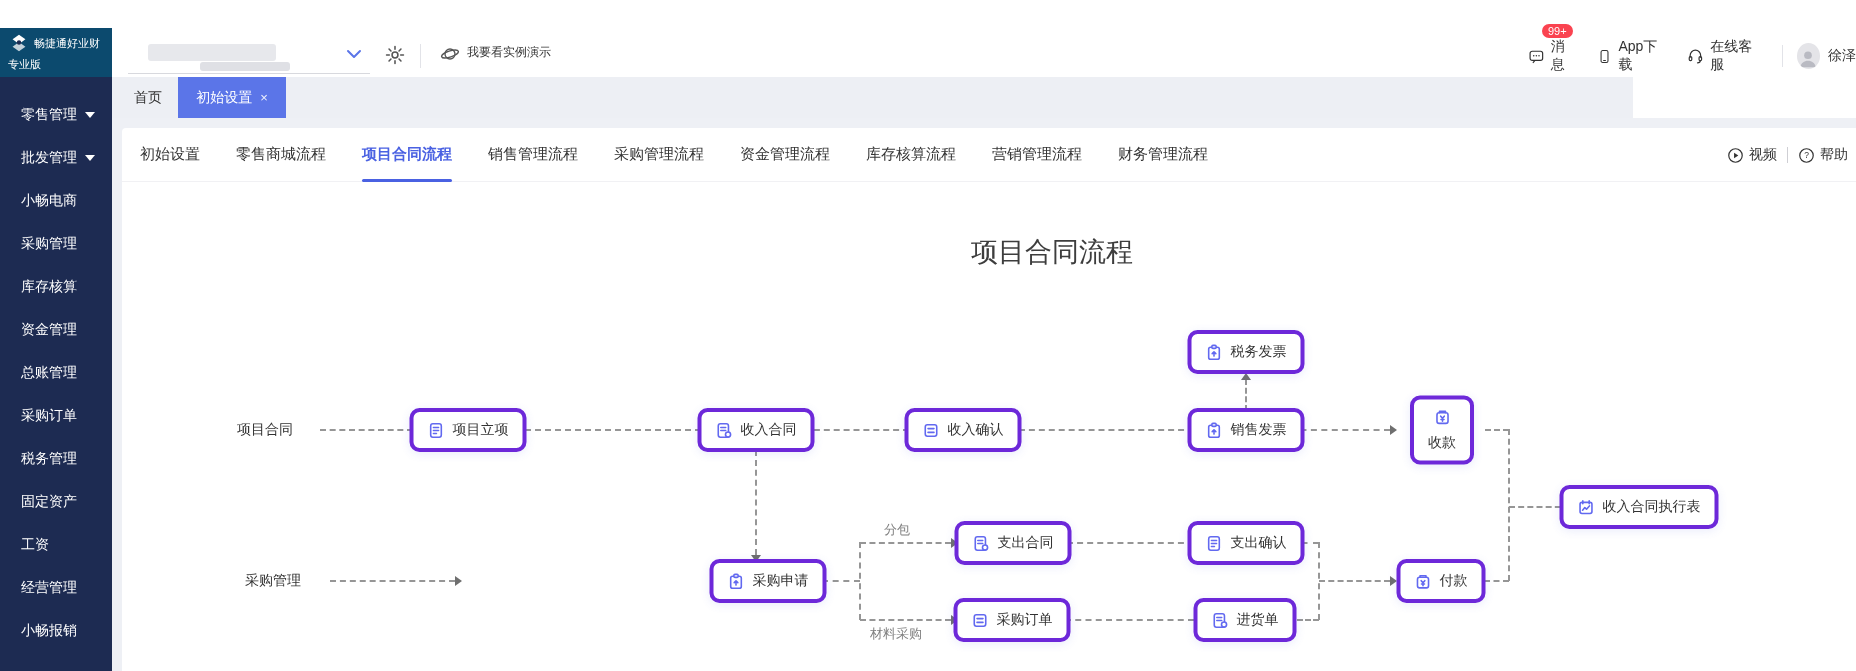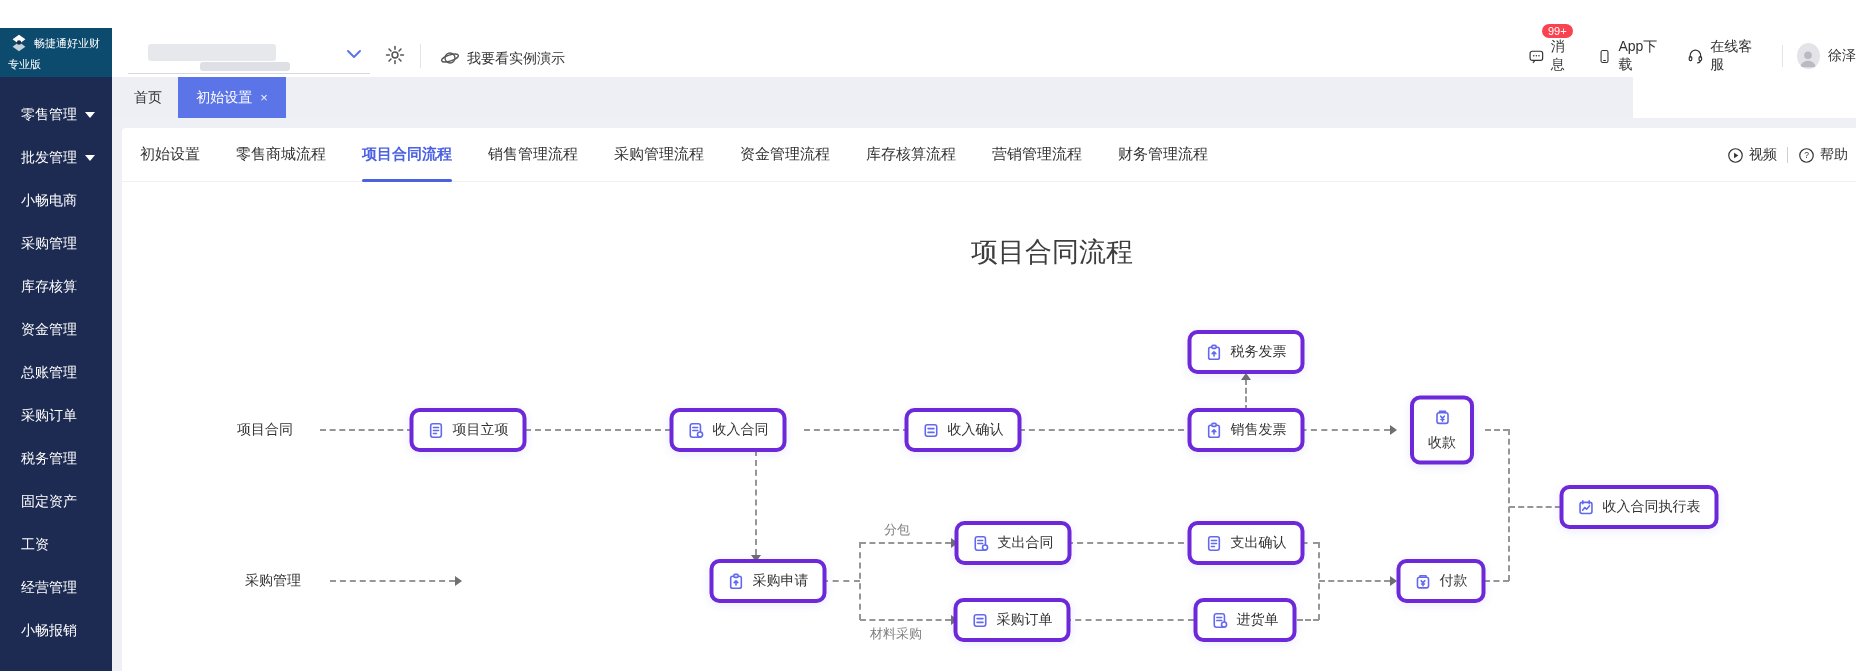--- a/index.html
+++ b/index.html
@@ -14,21 +14,21 @@
   .logo-mark { width:22px; height:22px; flex:0 0 auto; }
   .brand1 { font-size:11px; white-space:nowrap; letter-spacing:0; }
   .brand2 { font-size:11px; margin-top:3px; }
   .blur-box { position:absolute; border-radius:3px; background:#e7e8ec; }
   .blur-b1 { left:148px; top:44px; width:128px; height:17px; }
   .blur-b2 { left:200px; top:62px; width:90px; height:9px; background:#dfe0e5; }
   .sel-underline { position:absolute; left:128px; top:73px; width:242px; border-top:1px solid #d8d9de; }
   .chev { position:absolute; left:346px; top:49px; width:16px; height:10px; }
   .icon-gear { position:absolute; left:384px; top:44px; width:22px; height:22px; }
   .tb-divider { position:absolute; left:420px; top:44px; height:24px; border-left:1px solid #e2e3e8; }
-  .demo-link { position:absolute; left:440px; top:44px; height:24px; display:flex; align-items:flex-end; gap:7px; font-size:14px; color:#333; cursor:pointer; }
+  .demo-link { position:absolute; left:440px; top:44px; height:24px; display:flex; align-items:flex-start; gap:7px; font-size:12px; color:#333; cursor:pointer; }
   .tb-right { position:absolute; left:1528px; top:40px; height:32px; display:flex; align-items:center; color:#333; font-size:14px; }
   .tb-item { display:flex; align-items:center; gap:6px; margin-right:22px; cursor:pointer; position:relative; }
   .badge { position:absolute; left:14px; top:-14px; background:#fa4350; color:#fff; font-size:11px; line-height:14px; padding:0 6px; border-radius:8px; white-space:nowrap; }
   .tb-div2 { height:22px; border-left:1px solid #e2e3e8; margin-right:14px; }
   .avatar { width:26px; height:26px; border-radius:50%; background:#e4e4e8; display:flex; align-items:flex-end; justify-content:center; overflow:hidden; margin-right:8px; }
   .uname { white-space:nowrap; }
 
   
   .tabstrip { position:absolute; left:112px; top:77px; width:1521px; height:41px; background:#edeff4; }
   .wtab { position:absolute; top:0; height:41px; display:flex; align-items:center; justify-content:center; gap:8px; font-size:14px; color:#333; cursor:pointer; }
@@ -345,21 +345,21 @@
       <div class="eh" style="left: 1319px; top: 580px; width: 71px;"></div>
       <div class="arr r" style="left: 1390px; top: 576px;"></div>
       <div class="eh" style="left: 330px; top: 580px; width: 125px;"></div>
       <div class="arr r" style="left: 455px; top: 576px;"></div>
       <div class="node hit" style="left: 468px; top: 430px;">
       <svg>
           <use href="#sym-file"></use>
         </svg>
       <span class="lbl">项目立项</span>
     </div>
-      <div class="node hit" style="left: 728px; top: 430px;">
+      <div class="node hit" style="left: 756px; top: 430px;">
       <svg>
           <use href="#sym-file-badge"></use>
         </svg>
       <span class="lbl">收入合同</span>
     </div>
       <div class="node hit" style="left: 963px; top: 430px;">
       <svg>
           <use href="#sym-checklist"></use>
         </svg>
       <span class="lbl">收入确认</span>

